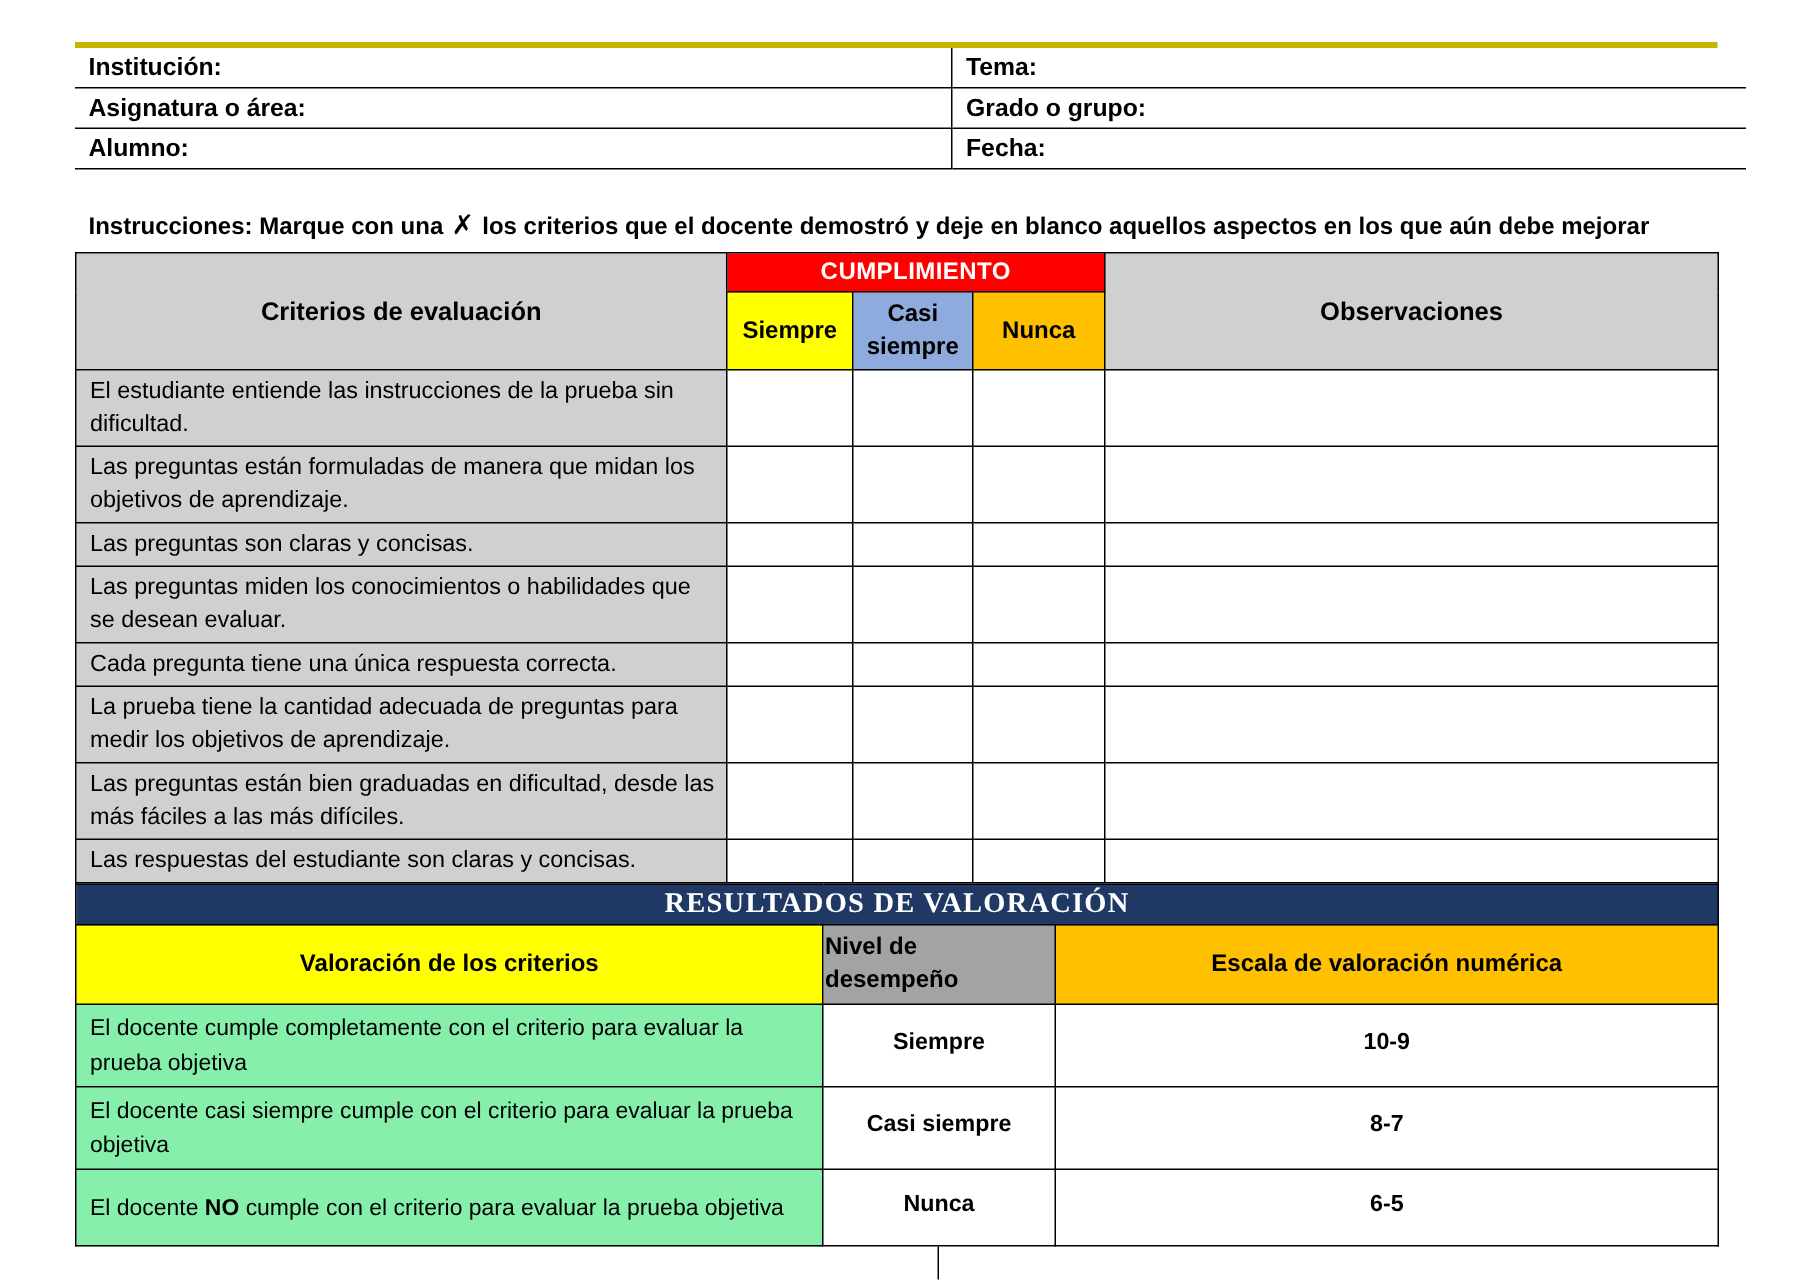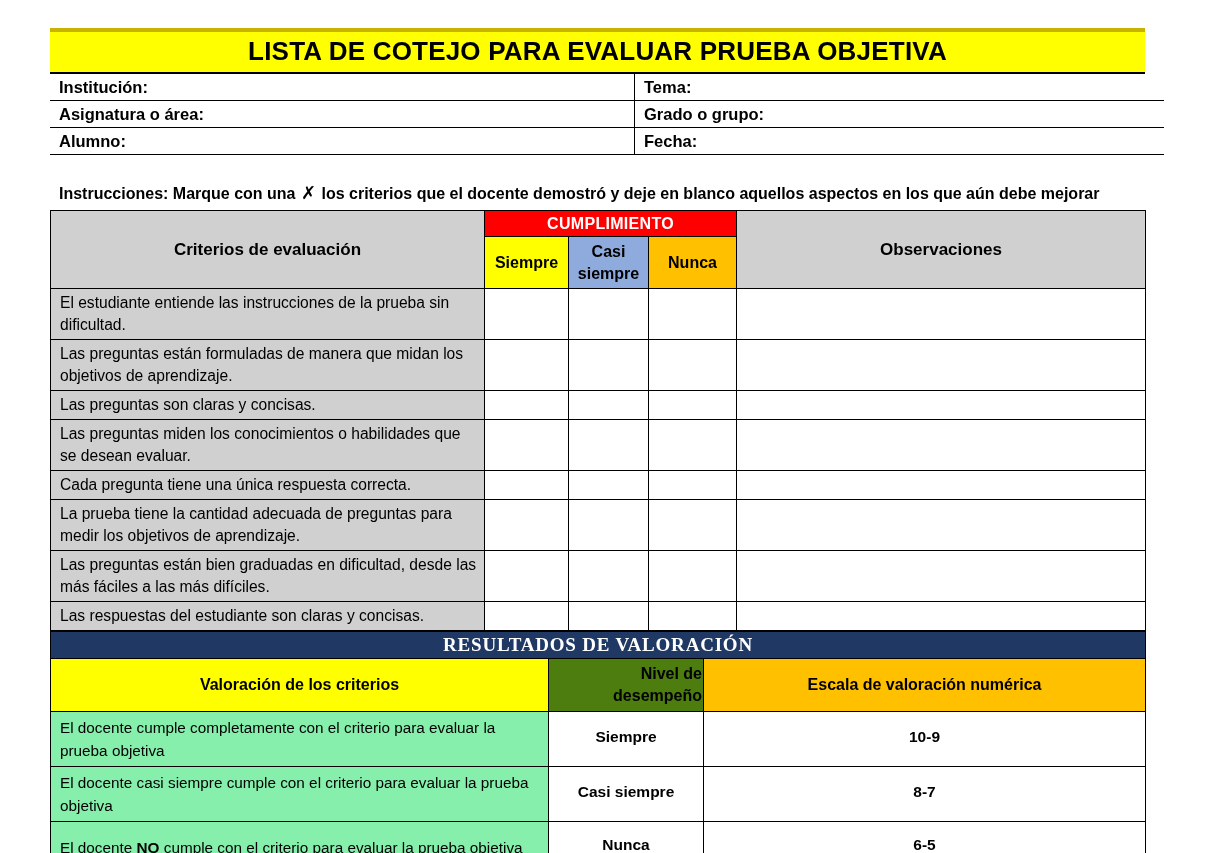--- a/index.html
+++ b/index.html
@@ -181,22 +181,22 @@
   }
   th.rh-val {
     background: #ffff00;
     text-align: center;
     font-size: 16px;
     font-weight: bold;
     height: 50px;
     line-height: 22px;
   }
   th.rh-nivel {
-    background: #4d7c0f;
-    text-align: right;
+    background: #a3a3a3;
+    text-align: left;
     font-size: 16px;
     font-weight: bold;
     line-height: 22px;
   }
   th.rh-esc {
     background: #ffc000;
     text-align: center;
     font-size: 16px;
     font-weight: bold;
     line-height: 22px;
@@ -235,21 +235,20 @@
   }
   td.n-right { border-left: 1.3px solid #000; }
 </style>
 </head>
 <body>
 
 <div id="page">
   <div class="sheet">
 
     <div class="title-rule"></div>
-    <div class="title-bar">LISTA DE COTEJO PARA EVALUAR PRUEBA OBJETIVA</div>
 
     <table class="ident">
       <colgroup>
           <col class="c-id-left">
           <col class="c-id-right">
         </colgroup>
       <tbody>
         <tr>
           <td class="ident-left">Institución:</td>
           <td class="ident-right">Tema:</td>

